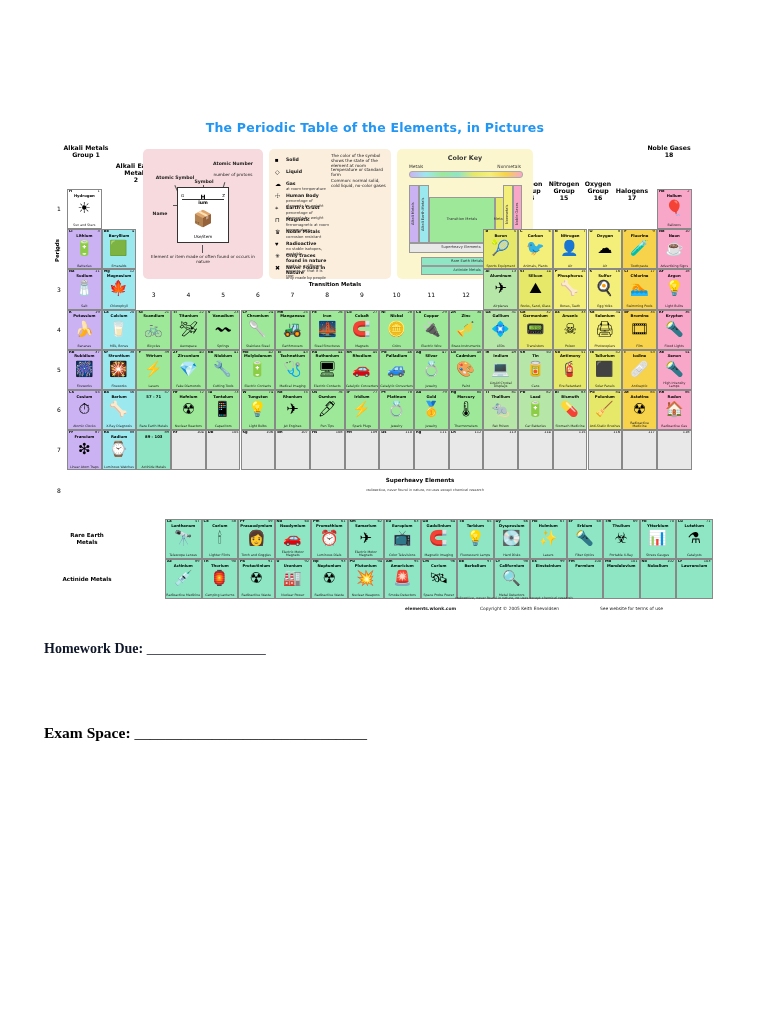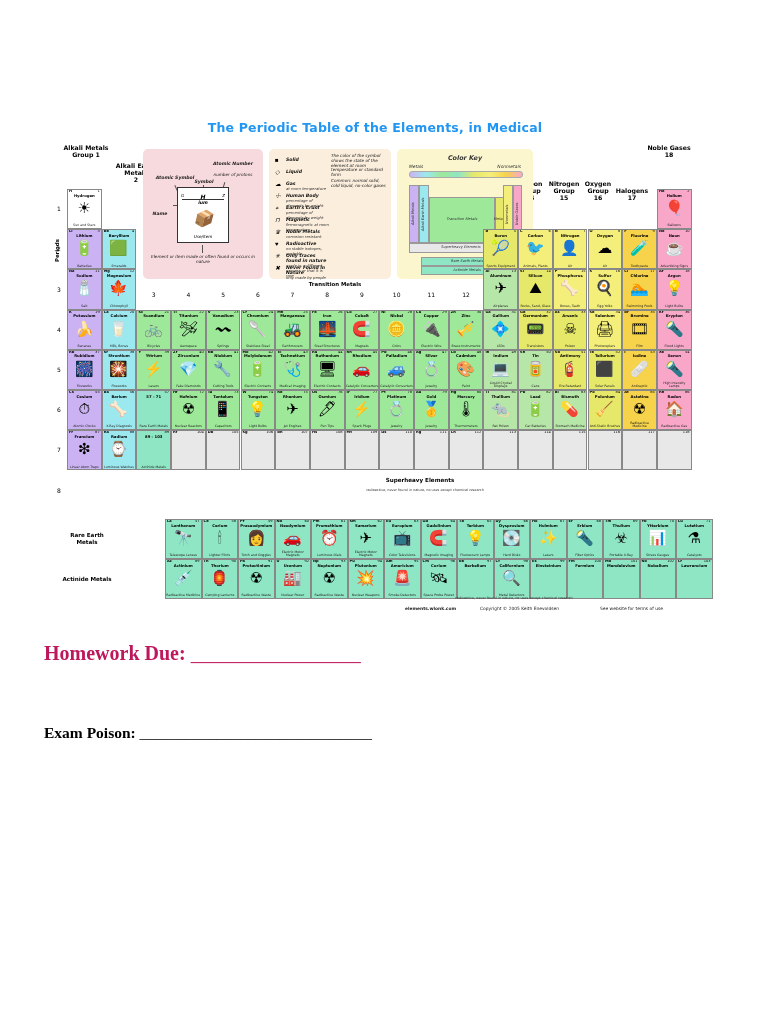--- a/index.html
+++ b/index.html
@@ -89,21 +89,21 @@
   .pnum{
     position:absolute;font-family:"DejaVu Sans",sans-serif;
     font-size:6px;color:#000;
   }
   .gnum{
     position:absolute;font-family:"DejaVu Sans",sans-serif;
     font-size:6px;color:#000;text-align:center;
   }
 
   
-  .legend-box{position:absolute;box-sizing:border-box;border-radius:5px;font-style:italic;}
+  .legend-box{position:absolute;box-sizing:border-box;border-radius:5px;}
   .lg-key{background:#f7dadd;}
   .lg-states{background:#fbeedd;}
   .lg-color{background:#fcf6cf;}
 
   .lg-title{
     position:absolute;left:0;top:5px;width:100%;text-align:center;
     font-family:"DejaVu Sans",sans-serif;font-weight:bold;font-size:6.4px;color:#333;
   }
 
   .keybox{
@@ -150,35 +150,35 @@
     position:absolute;font-family:"DejaVu Sans",sans-serif;font-size:4.4px;color:#222;
   }
   .footer-strong{font-weight:bold;}
   .note-tiny{
     position:absolute;font-family:"DejaVu Sans",sans-serif;font-size:3.4px;color:#333;
     text-align:center;
   }
 
   
   .hw{position:absolute;left:44px;top:640px;width:600px;}
-  .hw-line{font-family:"Liberation Serif",serif;font-size:20px;color:#be185d;line-height:1.35;}
+  .hw-line{font-family:"Liberation Serif",serif;font-size:14px;color:#0f172a;line-height:1.35;}
   .hw-line b{font-weight:bold;}
   .hw-sub{margin-left:48px;font-family:"Liberation Serif",serif;font-size:15.5px;color:#000;}
   .exam{position:absolute;left:44px;top:724px;font-family:"Liberation Serif",serif;font-size:15.5px;}
   .exam b{font-weight:bold;}
 </style>
 </head>
 <body>
 
 <div class="page">
 
 
   <div class="pt-figure">
 
-    <div class="pt-caption">The Periodic Table of the Elements, in Medical</div>
+    <div class="pt-caption">The Periodic Table of the Elements, in Pictures</div>
 
     <div class="pt-body">
 
       <div class="periods-word">Periods</div>
       <div id="period-numbers">
           <div class="pnum" style="left: 2px; top: 61.1px;">1</div>
           <div class="pnum" style="left: 2px; top: 101.3px;">2</div>
           <div class="pnum" style="left: 2px; top: 141.5px;">3</div>
           <div class="pnum" style="left: 2px; top: 181.7px;">4</div>
           <div class="pnum" style="left: 2px; top: 221.9px;">5</div>
@@ -1136,17 +1136,17 @@
     </div>
   </div>
 
   <div class="hw">
     <div class="hw-line">
       <b>Homework Due:</b>
       <span>_________________</span>
     </div>
   </div>
   <div class="exam">
-    <b>Exam Poison:</b>
+    <b>Exam Space:</b>
     <span>______________________________</span>
   </div>
 
 </div>
 
 </body></html>

